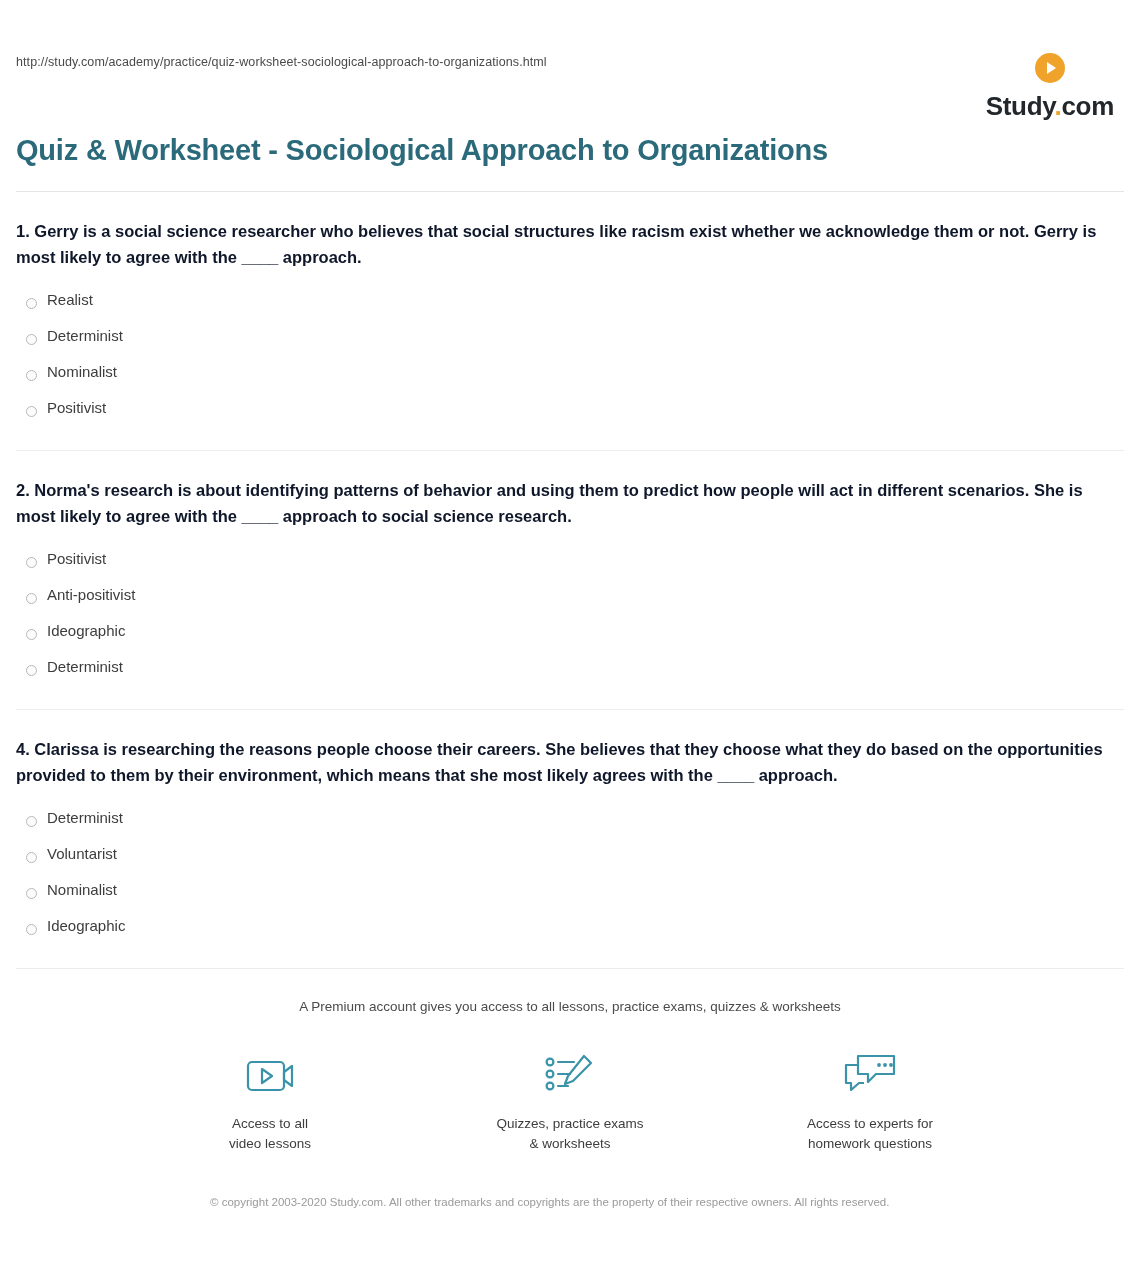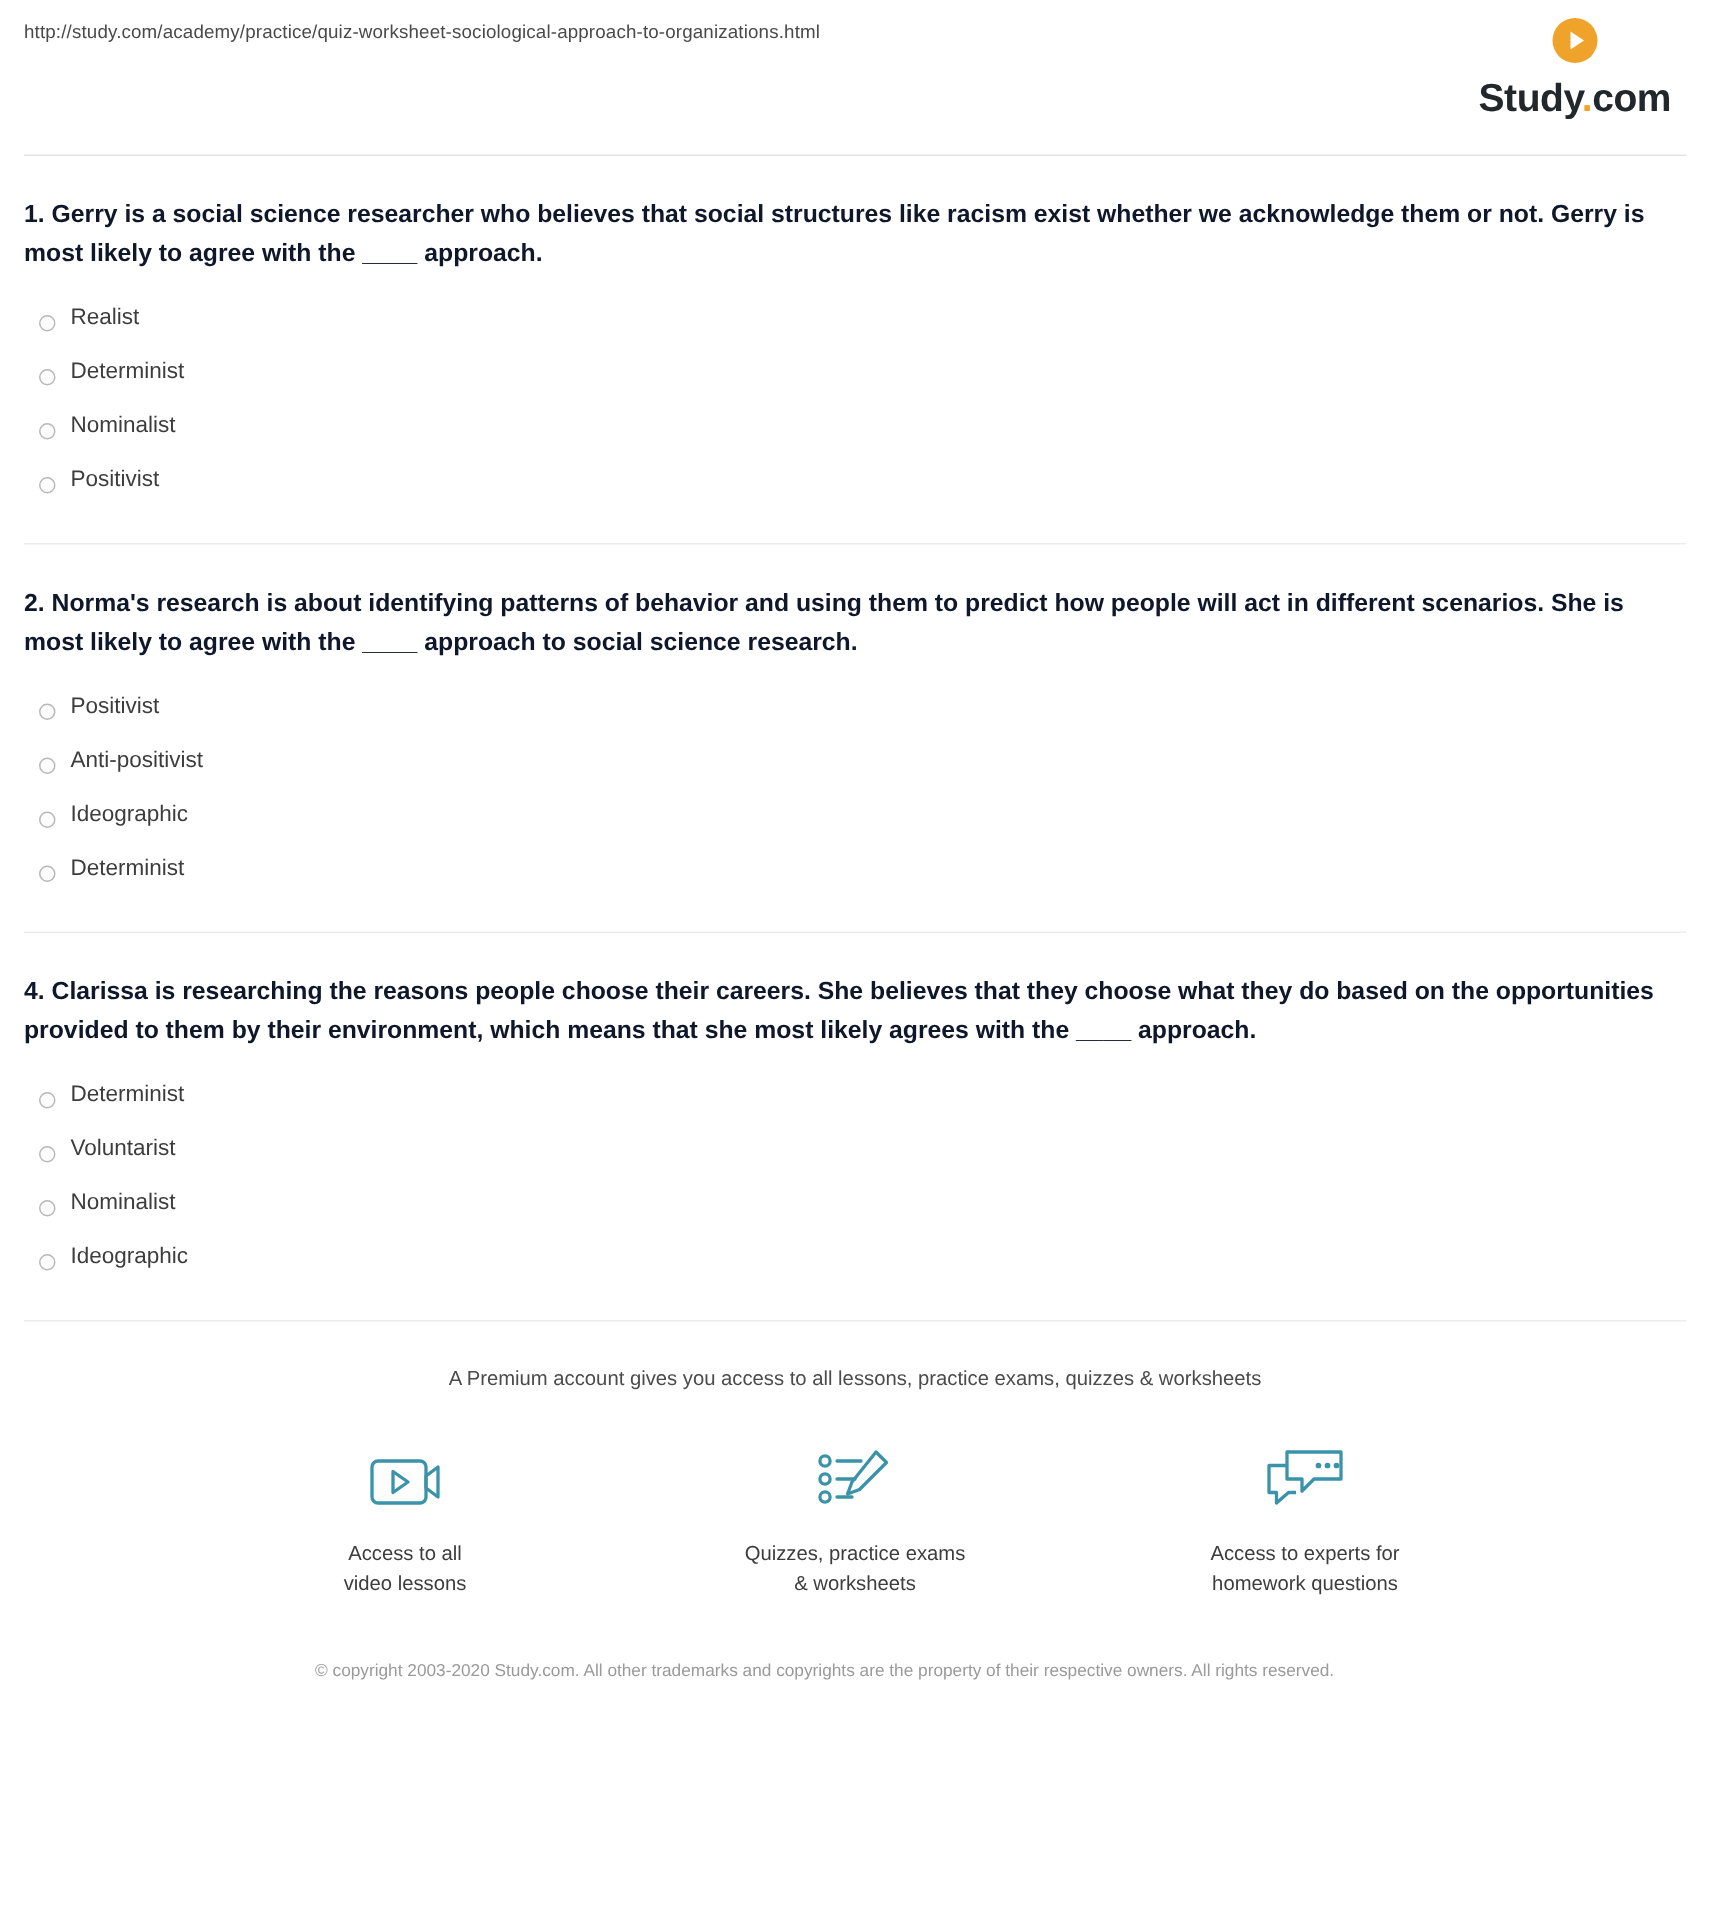--- a/index.html
+++ b/index.html
@@ -20,20 +20,21 @@
     padding: 0 16px;
     position: relative;
   }
   
   .topbar {
     display: flex;
     align-items: flex-start;
     justify-content: space-between;
     padding-top: 12px;
     min-height: 46px;
+    margin-top: 41px;
   }
   .url {
     font-size: 12.5px;
     color: #4a4a4a;
     font-family: "Liberation Sans", sans-serif;
     letter-spacing: 0.1px;
     padding-top: 2px;
   }
   .logo {
     display: flex;
@@ -181,20 +182,21 @@
 <div class="page">
 
   <div class="topbar">
     <div class="url">http://study.com/academy/practice/quiz-worksheet-sociological-approach-to-organizations.html</div>
     <div class="logo">
       <span class="logo-mark"></span>
       <span class="logo-text"><span>Study</span><span class="dot">.</span><span class="com">com</span></span>
     </div>
   </div>
 
+  <h1 class="page-title">Quiz &amp; Worksheet - Sociological Approach to Organizations</h1>
   <hr class="rule">
 
   <div class="question-block">
     <p class="question-text">1. Gerry is a social science researcher who believes that social structures like racism exist whether we acknowledge them or not. Gerry is most likely to agree with the ____ approach.</p>
     <div class="choice">
       <span class="radio"></span>
       <span class="choice-label">Realist</span>
     </div>
     <div class="choice">
       <span class="radio"></span>

